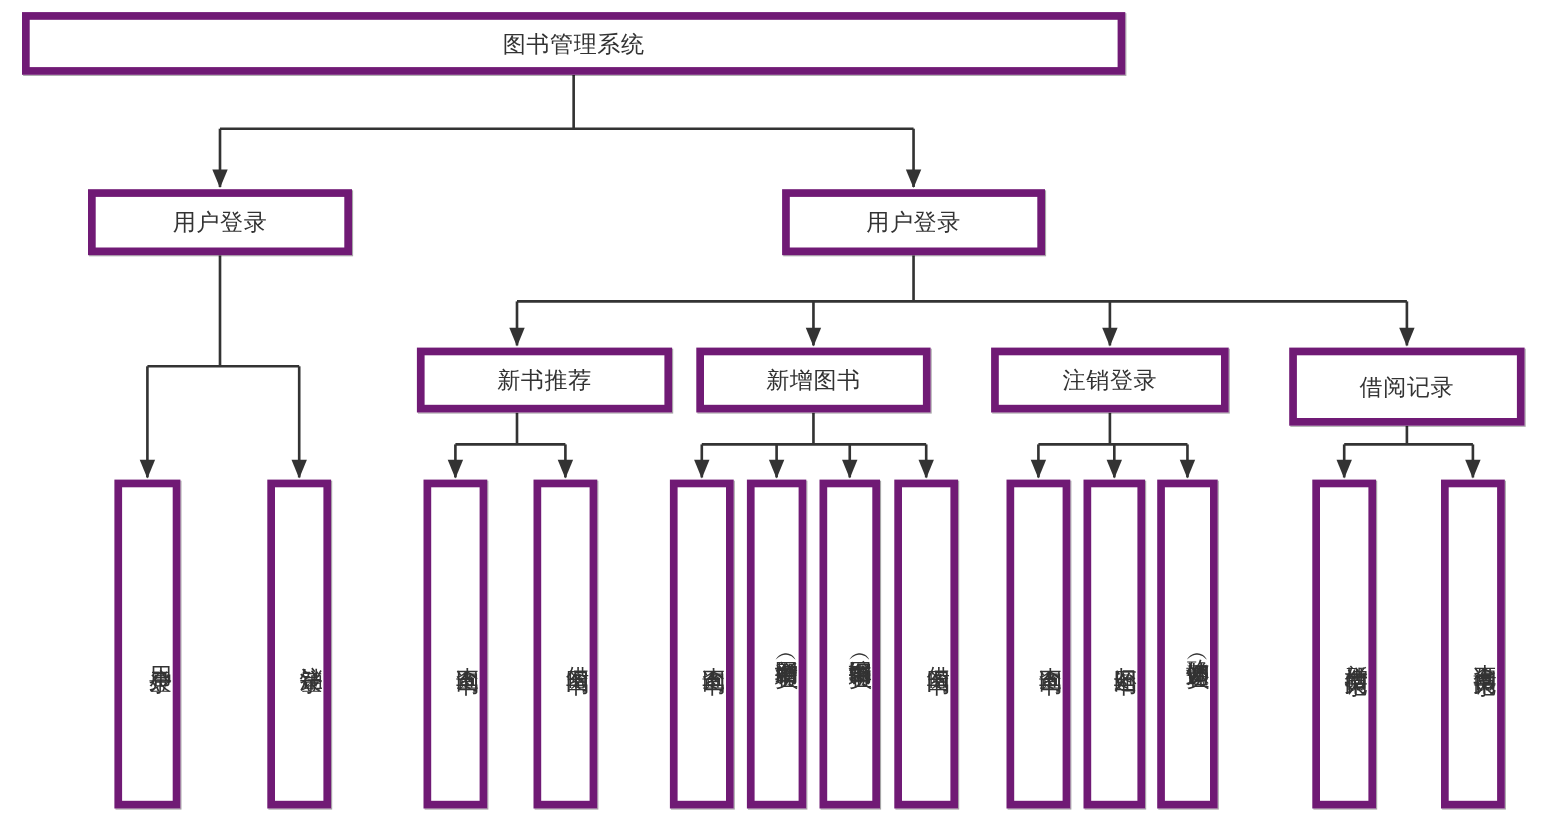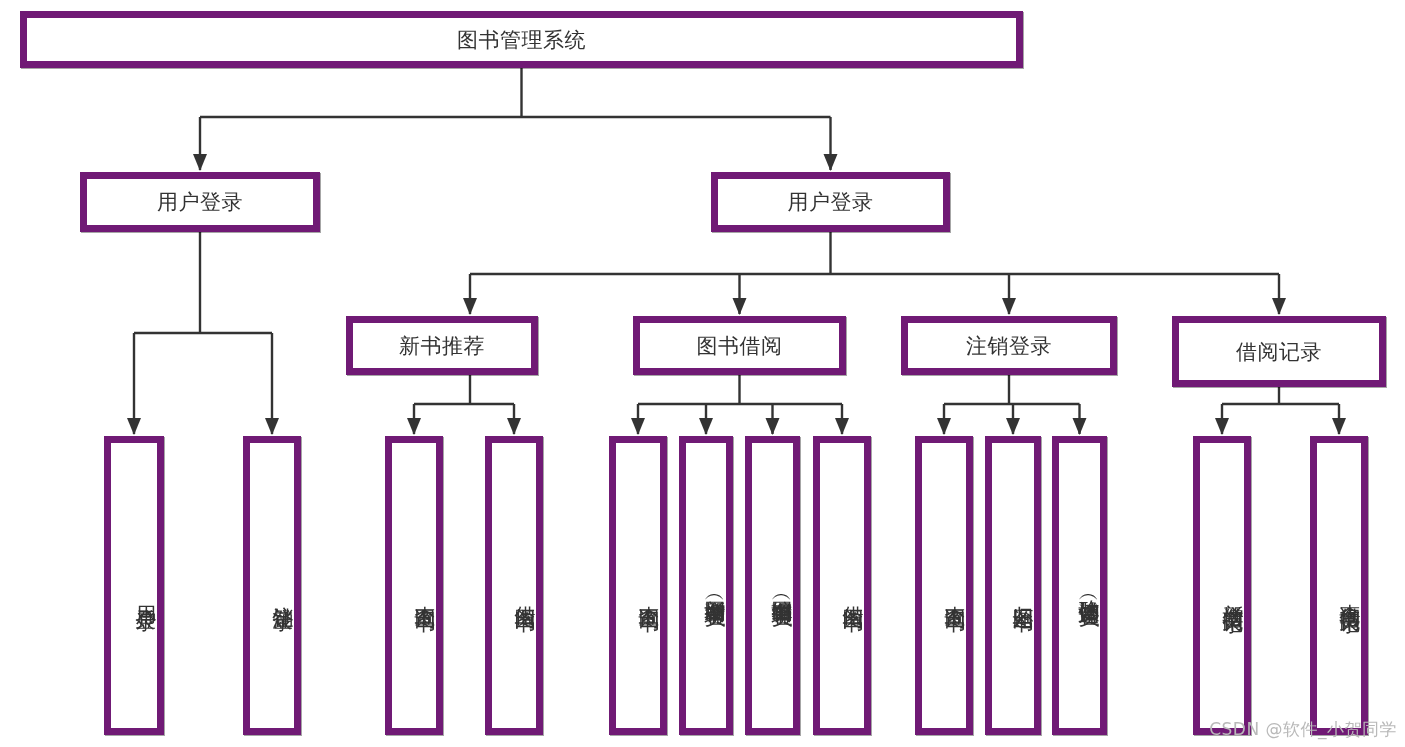--- a/index.html
+++ b/index.html
@@ -113,25 +113,25 @@
   <div id="nodes-layer">
       <div class="node-box" style="left: 20px; top: 11px; width: 1003px; height: 57px;">
         <div class="node-label horizontal">图书管理系统</div>
       </div>
       <div class="node-box" style="left: 80px; top: 172px; width: 240px; height: 60px;">
         <div class="node-label horizontal">用户登录</div>
       </div>
       <div class="node-box" style="left: 711px; top: 172px; width: 239px; height: 60px;">
         <div class="node-label horizontal">用户登录</div>
       </div>
-      <div class="node-box" style="left: 346px; top: 316px; width: 192px; height: 59px; font-family: Liberation Serif, serif;">
+      <div class="node-box" style="left: 379px; top: 316px; width: 232px; height: 59px; font-family: Liberation Serif, serif;">
         <div class="node-label horizontal">新书推荐</div>
       </div>
       <div class="node-box" style="left: 633px; top: 316px; width: 213px; height: 59px;">
-        <div class="node-label horizontal">图书借阅</div>
+        <div class="node-label horizontal">新增图书</div>
       </div>
       <div class="node-box" style="left: 901px; top: 316px; width: 216px; height: 59px;">
         <div class="node-label horizontal">注销登录</div>
       </div>
       <div class="node-box" style="left: 1172px; top: 316px; width: 214px; height: 71px;">
         <div class="node-label horizontal">借阅记录</div>
       </div>
       <div class="node-box" style="left: 104px; top: 436px; width: 60px; height: 299px;">
         <div class="node-label vertical">用户登录</div>
       </div>
@@ -165,14 +165,13 @@
       <div class="node-box" style="left: 1052px; top: 436px; width: 55px; height: 299px;">
         <div class="node-label vertical tall">确认归还（管理员）</div>
       </div>
       <div class="node-box" style="left: 1193px; top: 436px; width: 58px; height: 299px;">
         <div class="node-label vertical">新增借阅记录</div>
       </div>
       <div class="node-box" style="left: 1310px; top: 436px; width: 58px; height: 299px;">
         <div class="node-label vertical">查询借阅记录</div>
       </div>
     </div>
-  <div id="watermark">CSDN @软件_小贺同学</div>
 </div>
 
 </body></html>

